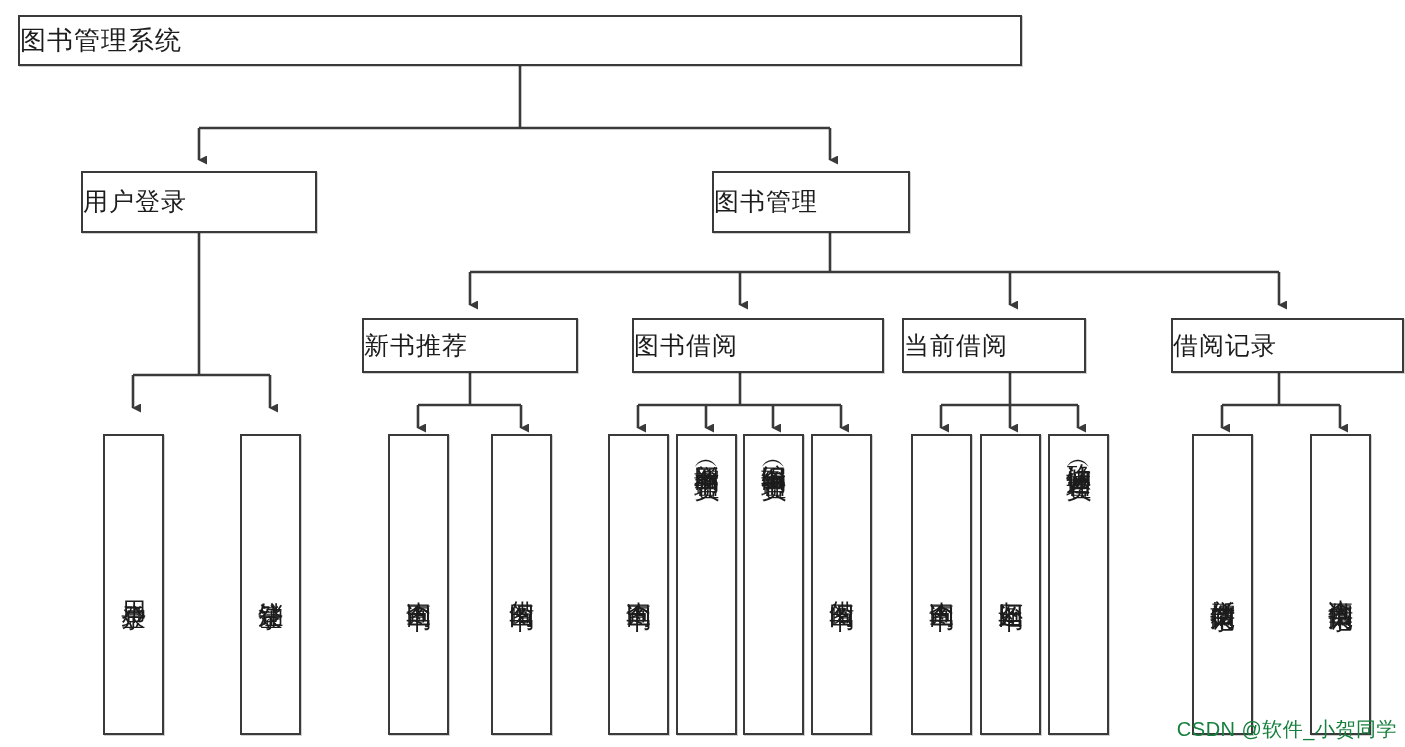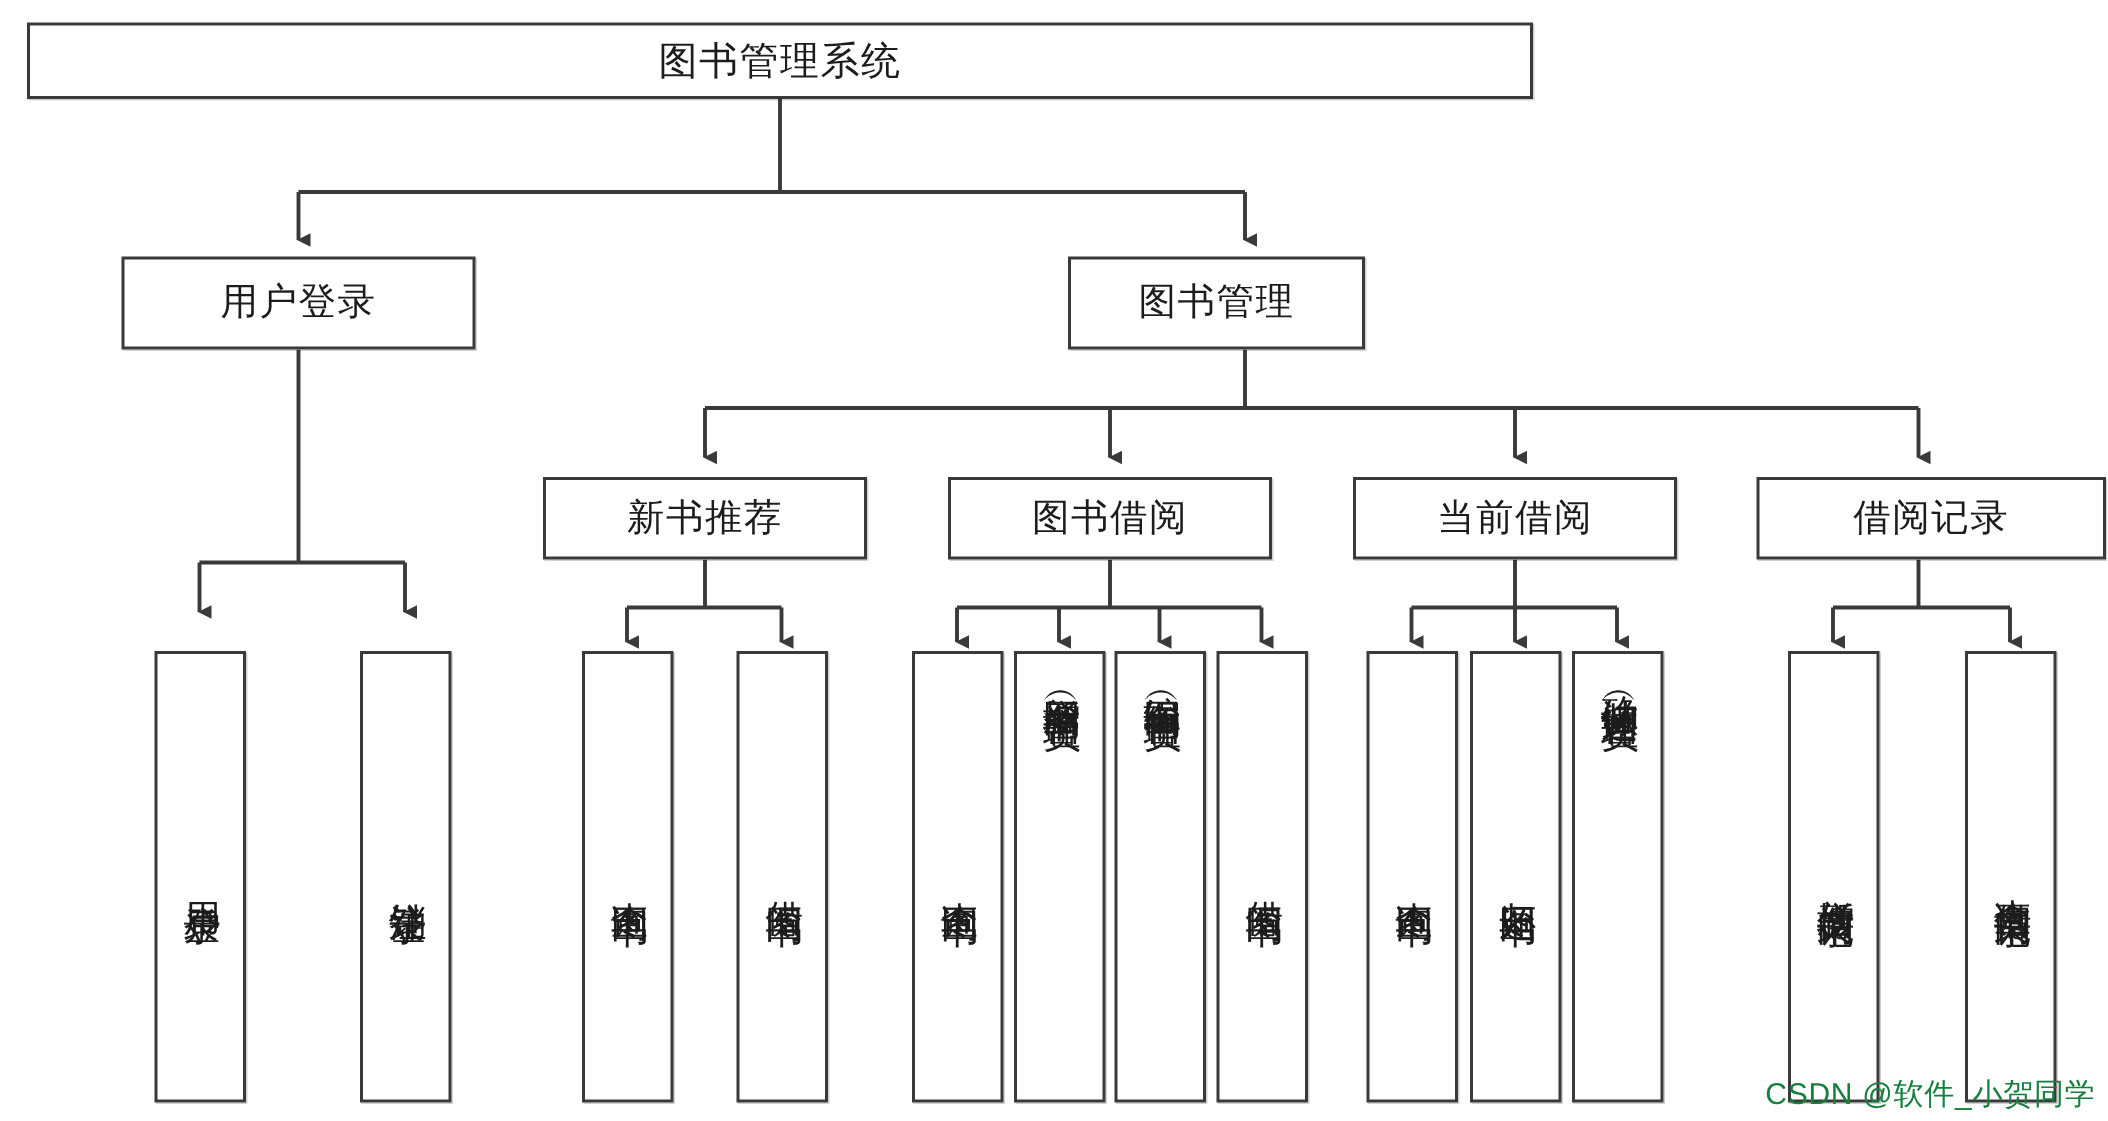--- a/index.html
+++ b/index.html
@@ -27,21 +27,21 @@
     height: 747px;
     pointer-events: none;
   }
   .node {
     position: absolute;
     box-sizing: border-box;
     background: #ffffff;
     border: 2.5px solid #3a3a3a;
     display: flex;
     align-items: center;
-    justify-content: center;
+    justify-content: flex-start;
     box-shadow: 1px 1px 0 rgba(0,0,0,0.18);
   }
   .node-label {
     font-size: 25px;
     line-height: 1.1;
     color: #1c1c1c;
     letter-spacing: 1px;
     white-space: nowrap;
     text-align: center;
   }
@@ -139,25 +139,25 @@
   </div>
 
   <div class="node" style="left:712px; top:171px; width:198px; height:62px;">
     <span class="node-label">图书管理</span>
   </div>
 
   <div class="node" style="left:362px; top:318px; width:216px; height:55px;">
     <span class="node-label">新书推荐</span>
   </div>
 
-  <div class="node" style="left:632px; top:318px; width:216px; height:55px;">
+  <div class="node" style="left:632px; top:318px; width:252px; height:55px;">
     <span class="node-label">图书借阅</span>
   </div>
 
-  <div class="node" style="left:902px; top:318px; width:216px; height:55px;">
+  <div class="node" style="left:902px; top:318px; width:184px; height:55px;">
     <span class="node-label">当前借阅</span>
   </div>
 
   <div class="node" style="left:1171px; top:318px; width:233px; height:55px;">
     <span class="node-label">借阅记录</span>
   </div>
 
   <div class="node leaf align-mid" style="left:103px; top:434px; width:61px; height:301px;">
     <span class="node-label">用户登录</span>
   </div>

